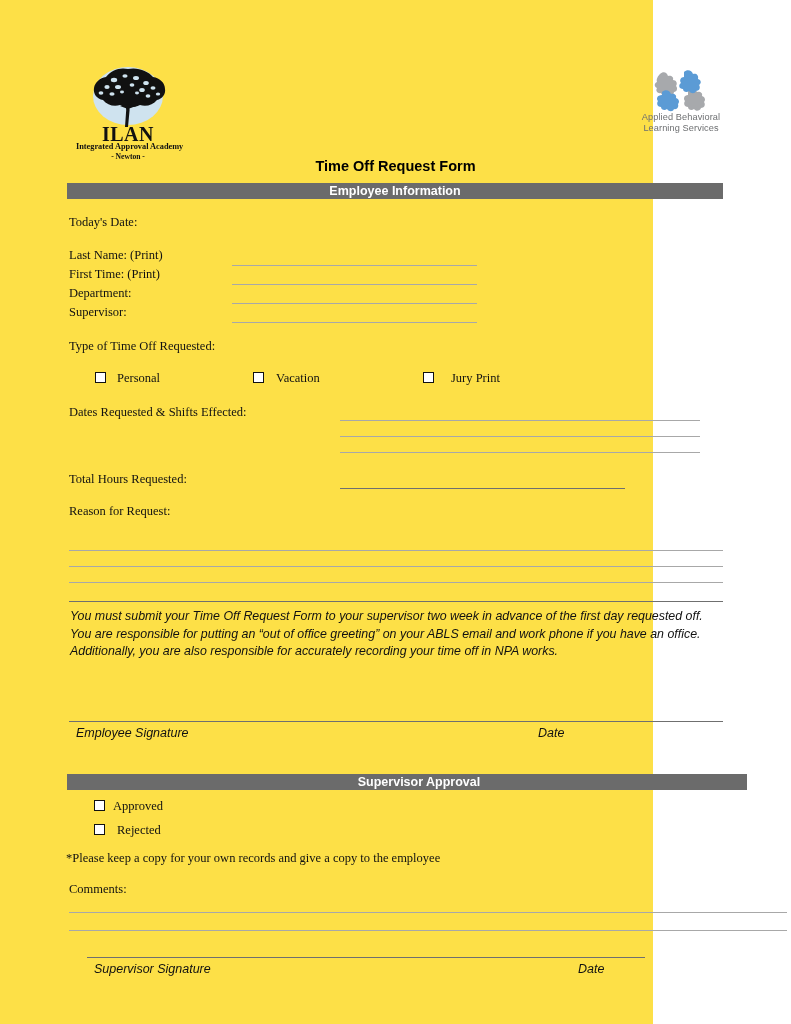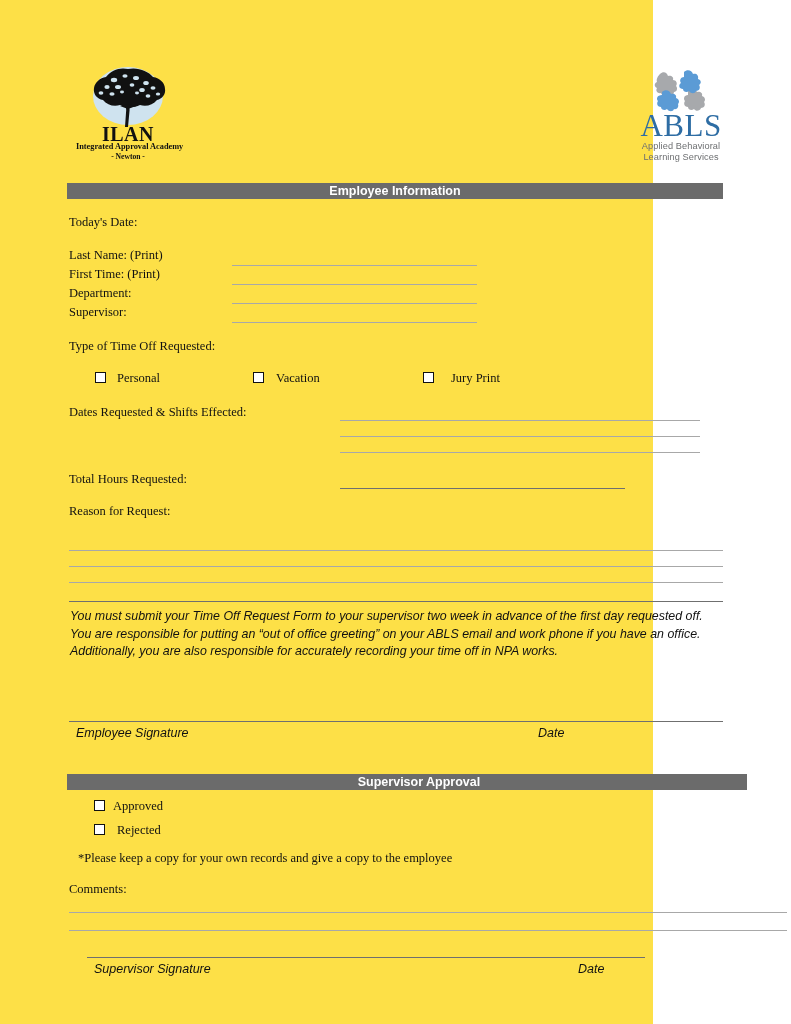--- a/index.html
+++ b/index.html
@@ -212,25 +212,25 @@
         <g fill="#a7a9ac">
           <path d="M38 6 c3-3 7-2 8 2 c3-1 6 1 5 4 c3 0 5 3 3 6 c2 2 1 6-2 6 c0 3-4 5-6 2 c-2 3-6 2-7-1 c-3 1-6-2-4-5 c-3-1-3-5 0-6 c-1-3 1-6 3-8 Z"></path>
           <path d="M66 22 c3-3 8-2 9 2 c3-1 6 1 5 4 c3 1 4 4 2 6 c2 3 0 6-3 6 c-1 3-5 4-7 1 c-2 2-6 1-6-2 c-3 0-5-3-3-6 c-2-2-1-6 3-6 Z"></path>
         </g>
         <g fill="#5b9bd5">
           <path d="M62 4 c3-3 8-2 9 2 c3-1 6 1 5 5 c3 1 4 4 1 6 c2 3 0 6-3 6 c-1 3-5 3-7 0 c-2 2-6 1-6-2 c-4 0-5-4-2-6 c-2-3 0-6 3-6 Z"></path>
           <path d="M40 24 c3-3 8-2 9 2 c3-1 6 1 5 4 c3 1 4 4 2 6 c1 3-1 6-4 5 c-1 3-5 3-7 0 c-2 2-6 1-6-2 c-3 0-5-3-3-6 c-2-2-1-6 4-6 Z"></path>
         </g>
       </svg>
     </div>
-    <div class="abls-word">ABLS</div>
     <div class="abls-sub">Applied Behavioral</div>
     <div class="abls-sub">Learning Services</div>
   </div>
 
+  <div class="form-title">Time Off Request Form</div>
 
   <div class="section-bar" id="bar-employee">Employee Information</div>
 
   <div class="lbl" style="left:69px; top:215px;">Today's Date:</div>
 
   <div class="lbl" style="left:69px; top:248px;">Last Name: (Print)</div>
   <div class="rule" style="left:232px; top:265px; width:245px;"></div>
 
   <div class="lbl" style="left:69px; top:267px;">First Time: (Print)</div>
   <div class="rule" style="left:232px; top:284px; width:245px;"></div>
@@ -273,21 +273,21 @@
   <div class="lbl-it" style="left:538px; top:726px;">Date</div>
 
   <div class="section-bar" id="bar-supervisor">Supervisor Approval</div>
 
   <div class="cbox" style="left:94px; top:800px;"></div>
   <div class="lbl" style="left:113px; top:799px;">Approved</div>
 
   <div class="cbox" style="left:94px; top:824px;"></div>
   <div class="lbl" style="left:117px; top:823px;">Rejected</div>
 
-  <div class="lbl" style="left:78px; top:851px;">*Please keep a copy for your own records and give a copy to the employee</div>
+  <div class="lbl" style="left:66px; top:851px;">*Please keep a copy for your own records and give a copy to the employee</div>
 
   <div class="lbl" style="left:69px; top:882px;">Comments:</div>
   <div class="rule" style="left:69px; top:912px; width:718px;"></div>
   <div class="rule" style="left:69px; top:930px; width:718px;"></div>
 
   <div class="rule-dark" style="left:87px; top:957px; width:558px;"></div>
   <div class="lbl-it" style="left:94px; top:962px;text-align:right;">Supervisor Signature</div>
   <div class="lbl-it" style="left:578px; top:962px;">Date</div>
 
 </div>

